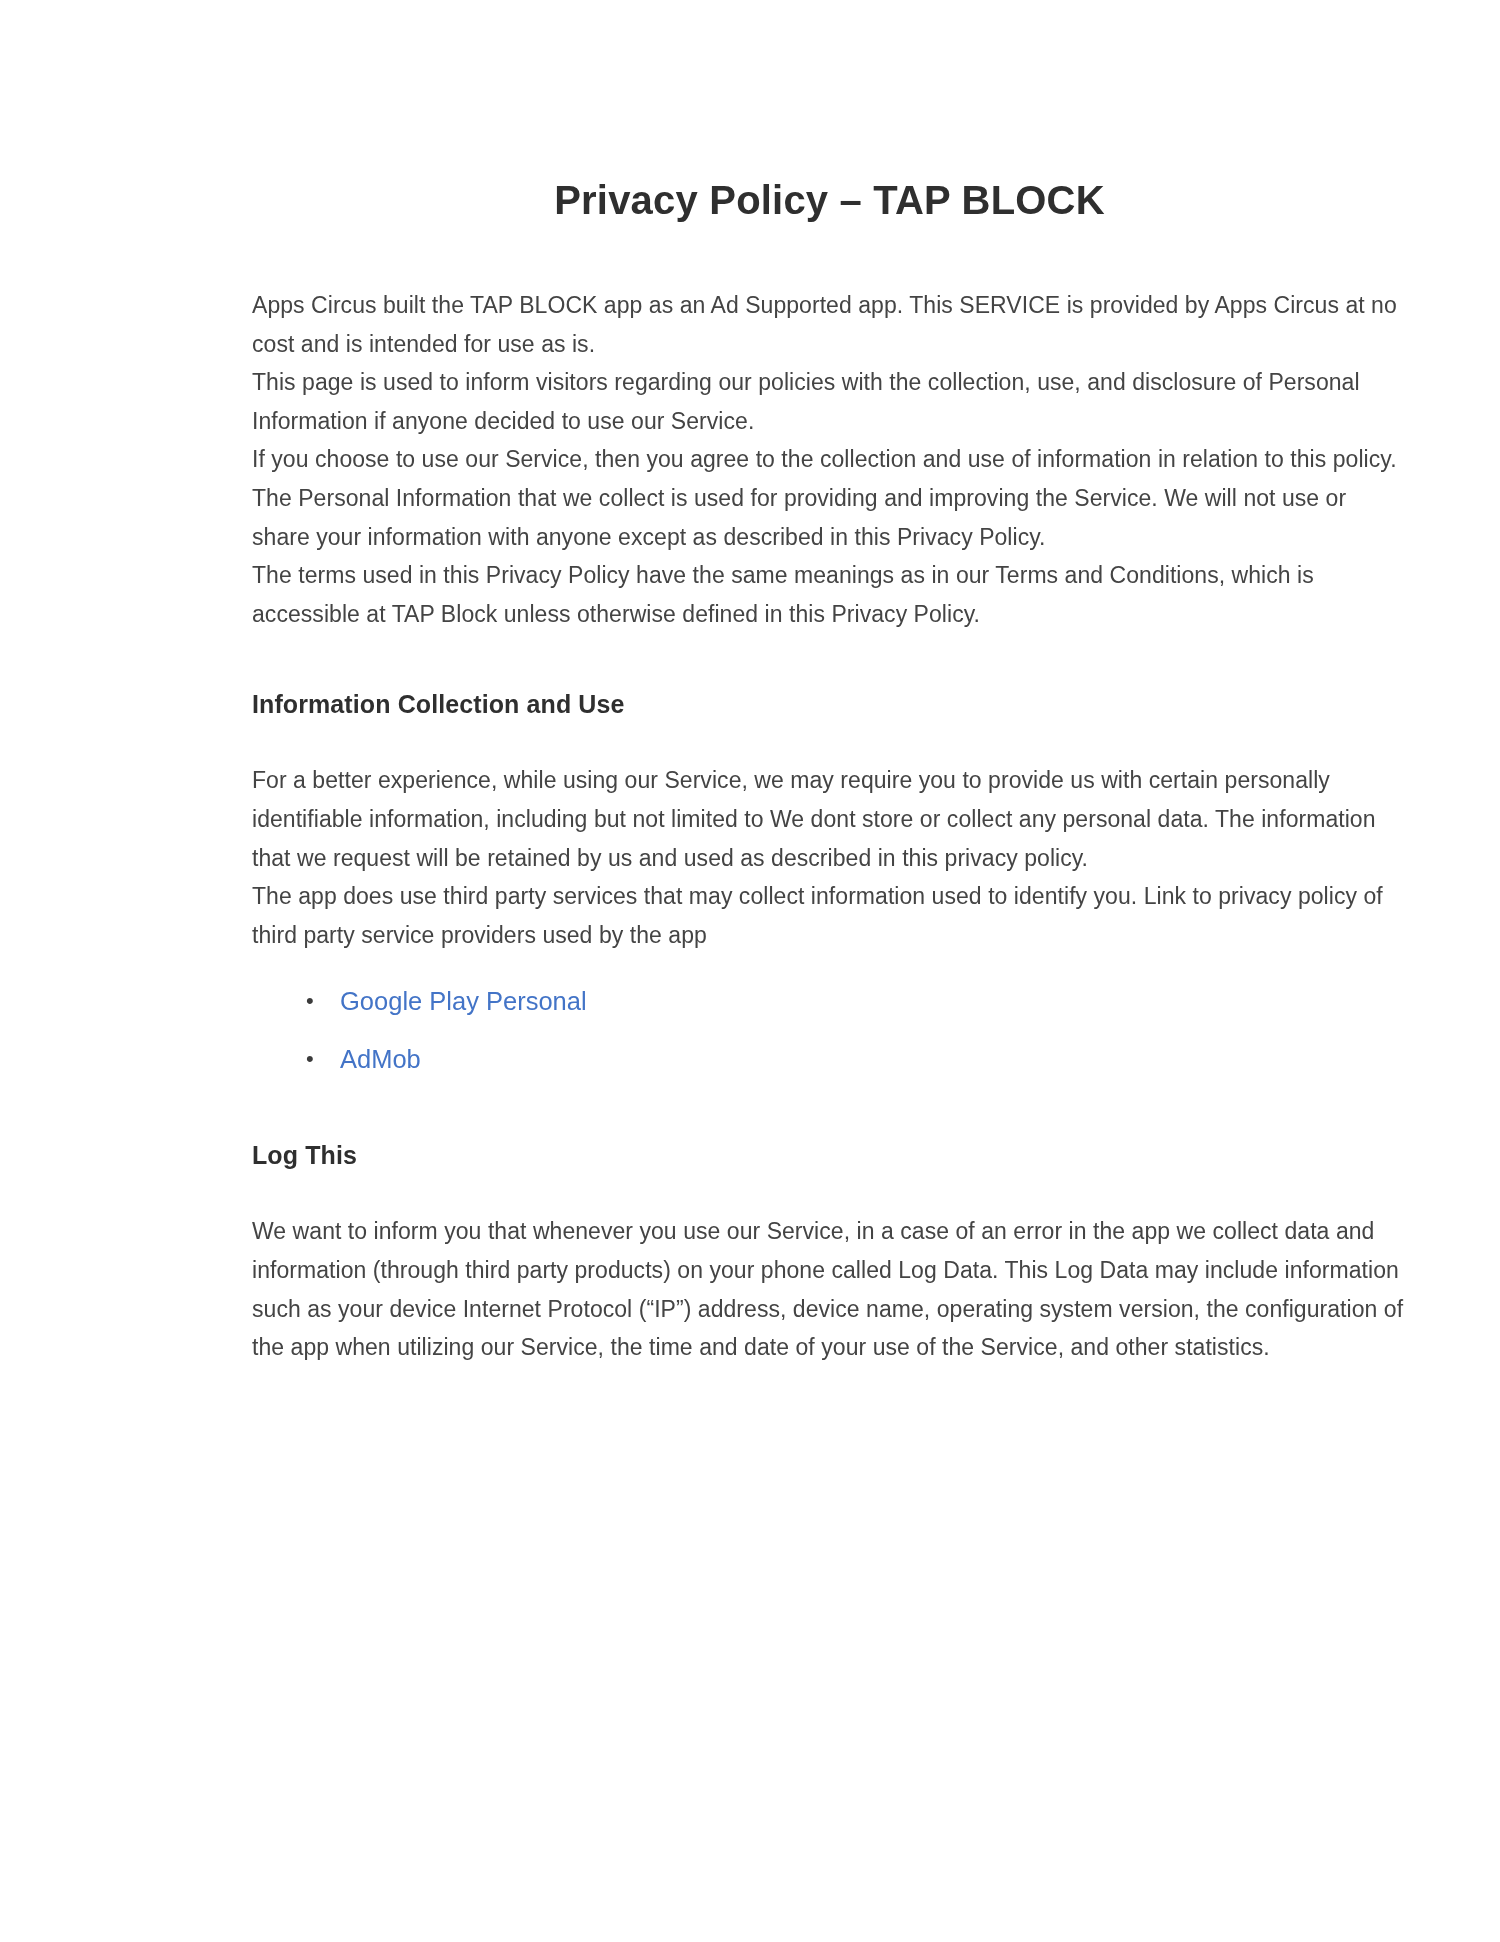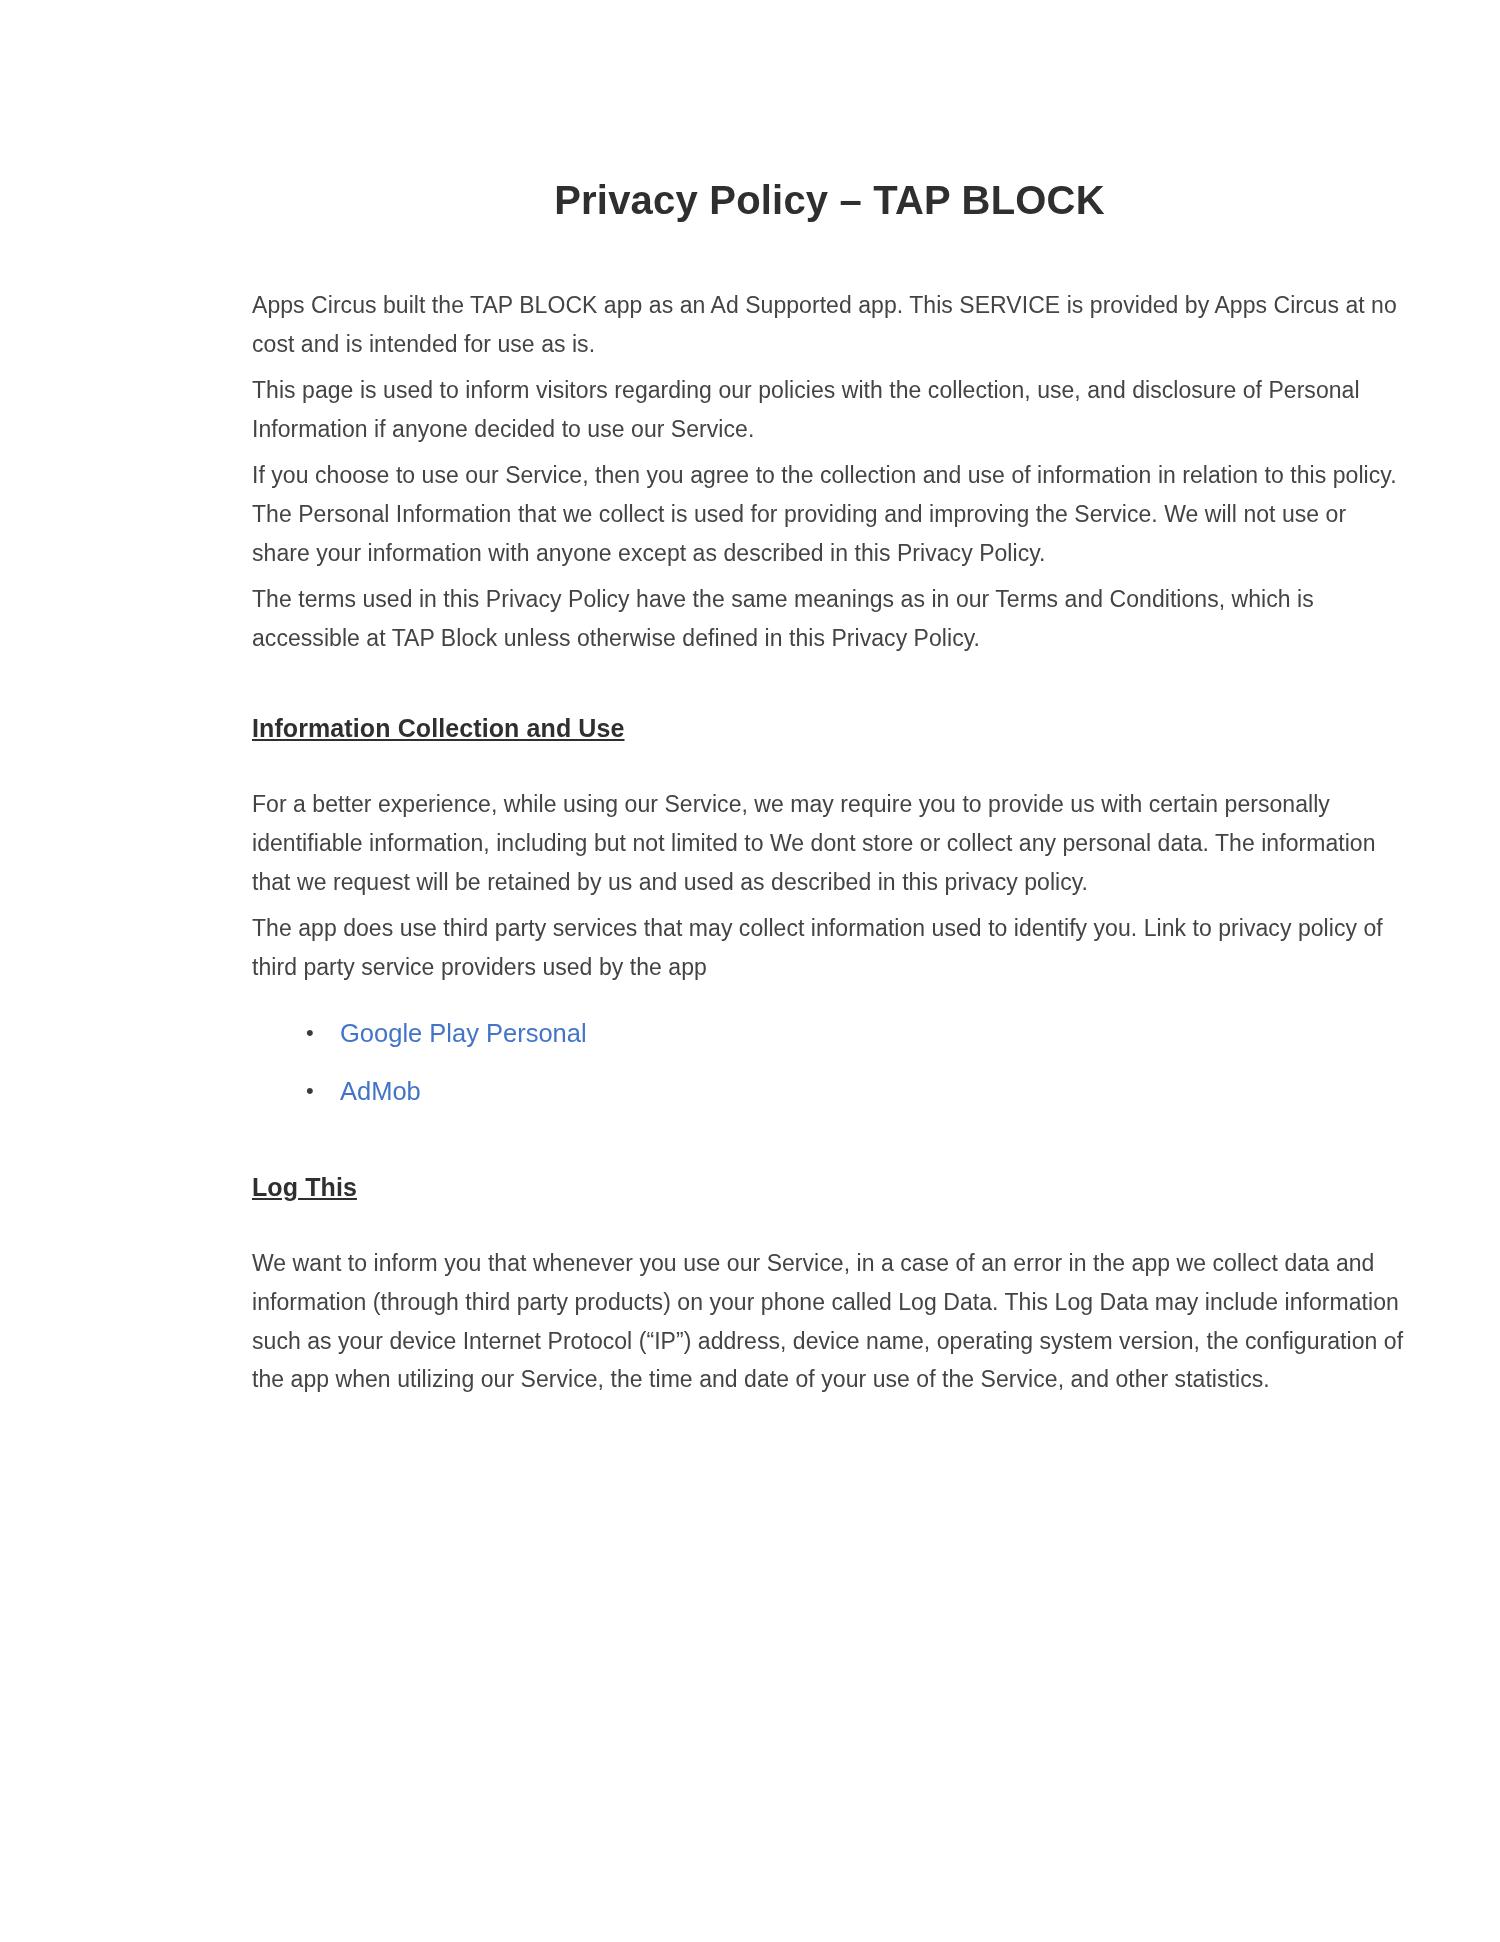--- a/index.html
+++ b/index.html
@@ -36,39 +36,38 @@
     line-height: 1.2;
   }
   .para {
     font-size: 23px;
     line-height: 38.6px;
     color: #444444;
     margin: 0;
     letter-spacing: 0.05px;
   }
   .para + .para {
-    margin-top: 8px;
+    margin-top: 0;
   }
   .gap-lg {
     height: 54px;
   }
   .gap-md {
     height: 40px;
   }
   .gap-sm {
     height: 28px;
   }
   .section-heading {
     font-size: 25px;
     font-weight: bold;
     color: #2f2f2f;
     margin: 0;
     line-height: 34px;
     letter-spacing: 0.1px;
-    text-decoration: underline;
   }
   ul.link-list {
     margin: 0;
     padding: 0 0 0 88px;
     list-style: none;
   }
   ul.link-list li {
     position: relative;
     font-size: 25.5px;
     line-height: 38px;

